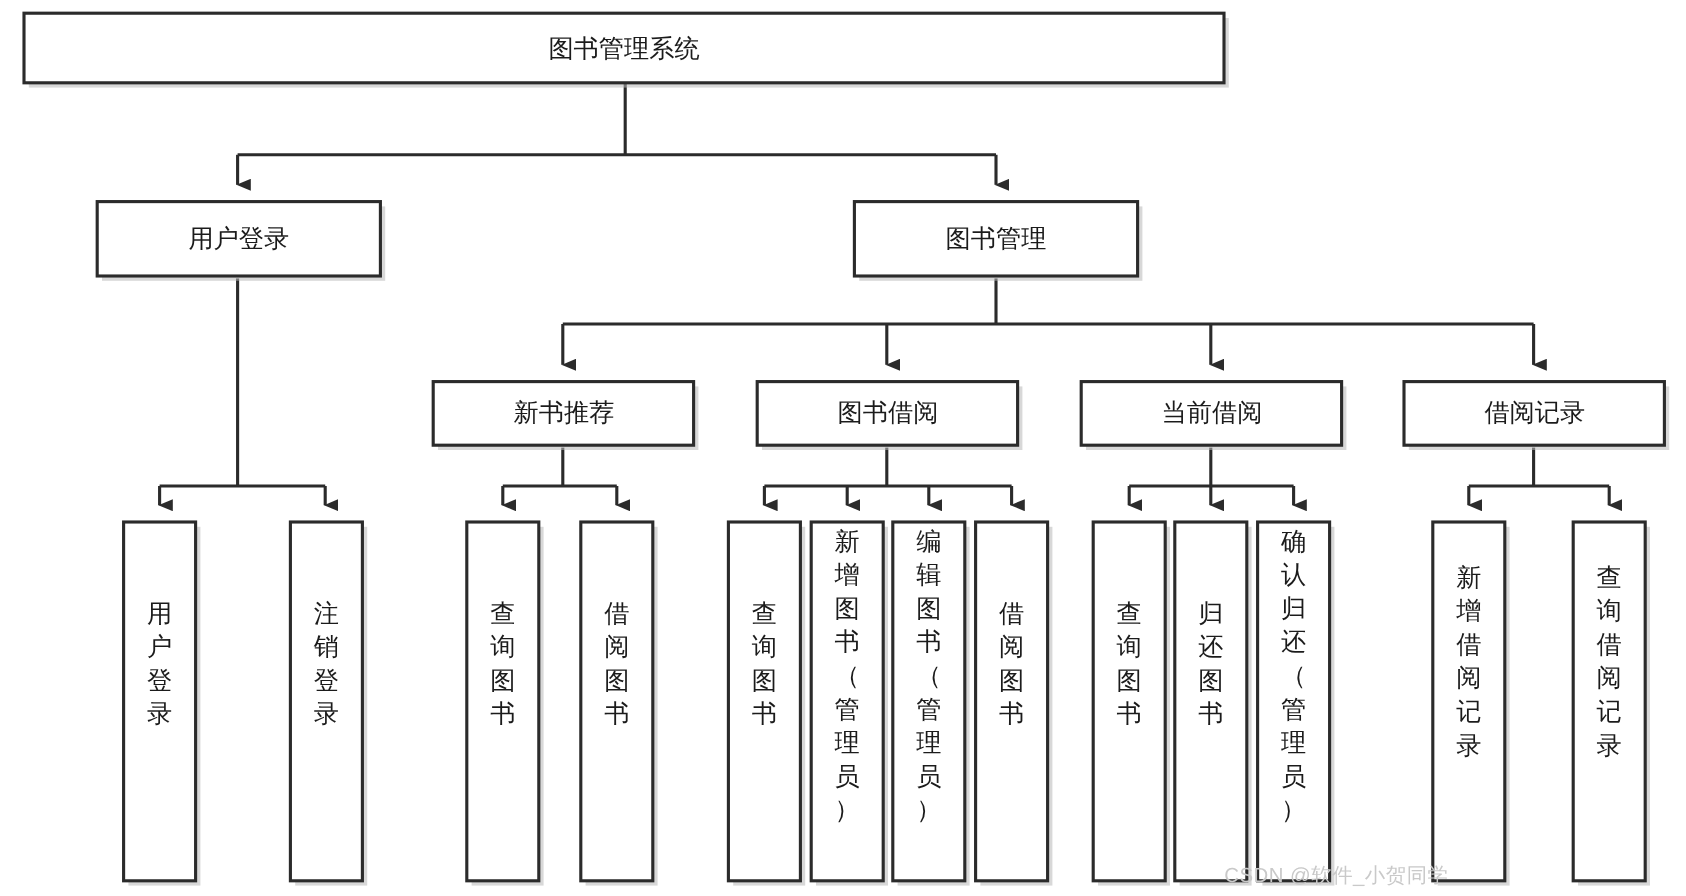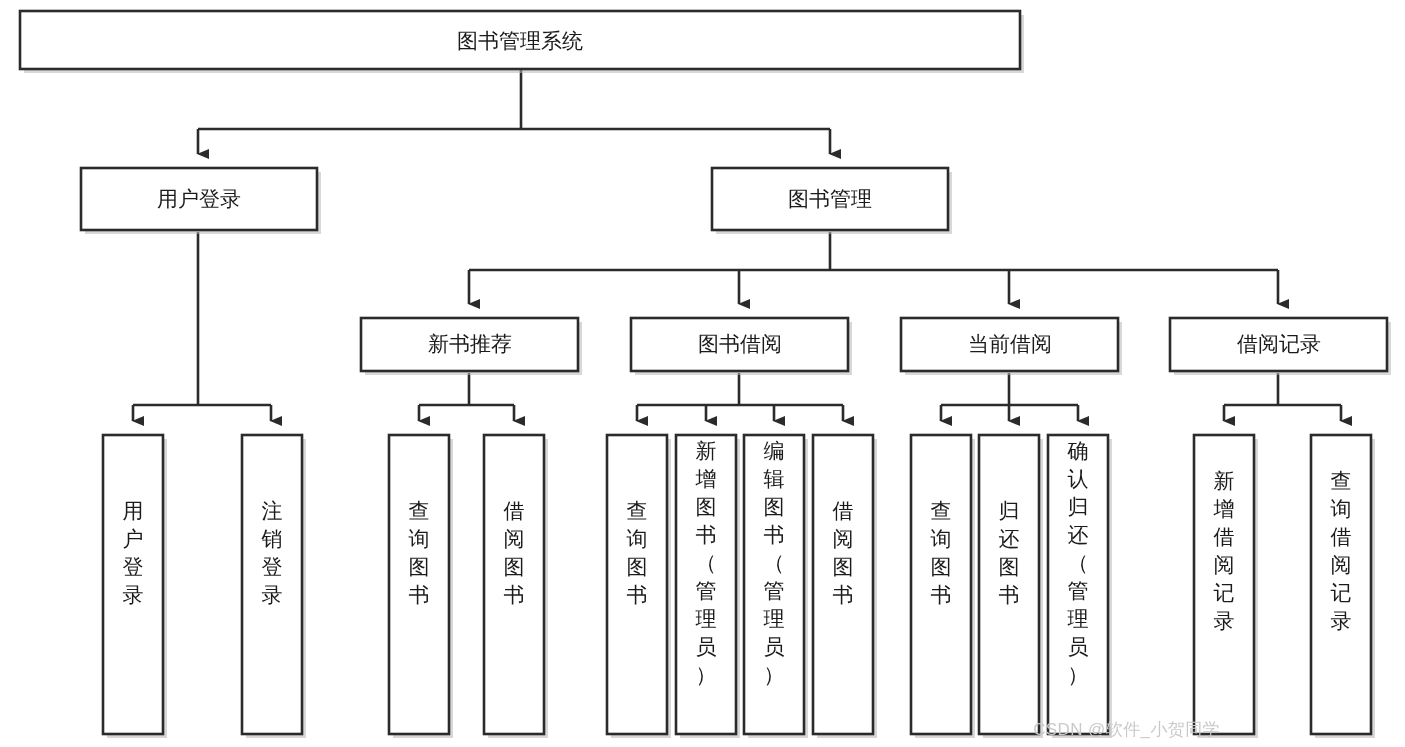--- a/index.html
+++ b/index.html
@@ -51,21 +51,21 @@
     dominant-baseline: middle;
   }
   .node-label-v {
     font-family: "Liberation Sans", "DejaVu Sans", sans-serif;
     font-size: 21px;
     fill: #1b1b1b;
     text-anchor: middle;
   }
   .watermark {
     position: absolute;
-    right: 8px;
+    right: 21px;
     bottom: 6px;
     font-family: "Liberation Sans", "DejaVu Sans", sans-serif;
     font-size: 17px;
     color: #c9c9c9;
     letter-spacing: 0.4px;
     white-space: nowrap;
     user-select: none;
   }
 </style>
 </head>

